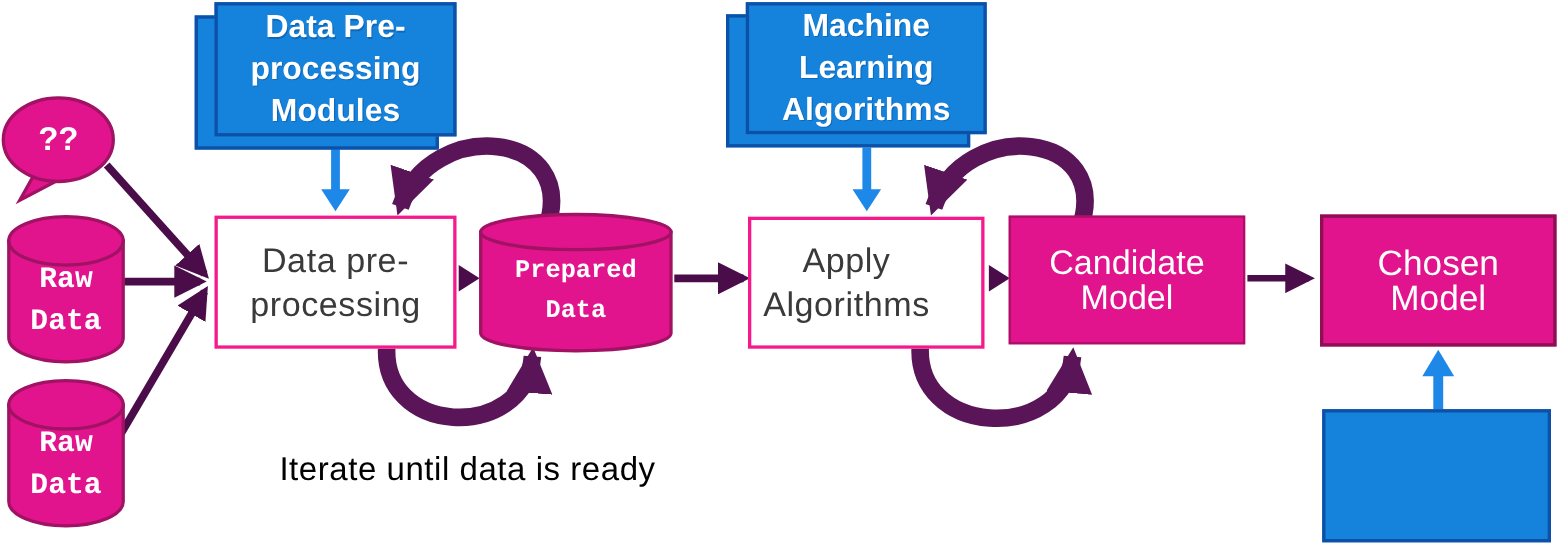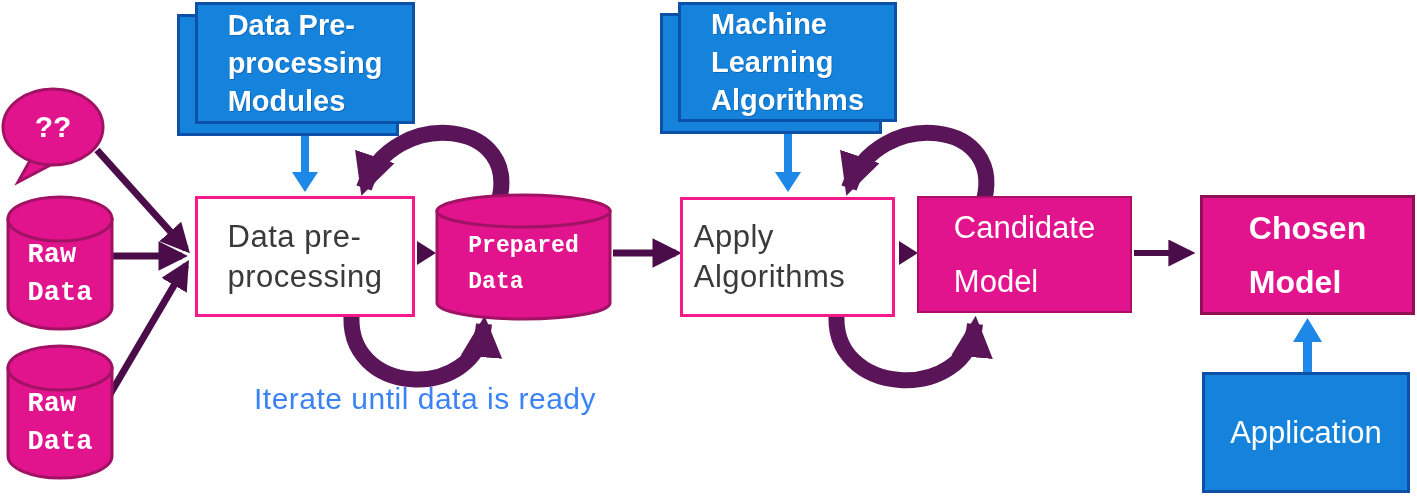--- a/index.html
+++ b/index.html
@@ -8,28 +8,28 @@
     background:#ffffff;
     font-family:"Liberation Sans", sans-serif;
   }
   #shapes{position:absolute;left:0;top:0;z-index:1;}
   .box{position:absolute;box-sizing:border-box;z-index:2;}
   .blue-box{background:#1583DC;border:3px solid #0D50A8;}
   .white-box{background:#ffffff;border:3px solid #F5198C;}
   .magenta-box{background:#E2148D;border:3px solid #AB0F66;}
   .label{
     position:absolute;z-index:3;display:flex;align-items:center;justify-content:center;
-    text-align:left;white-space:pre-line;pointer-events:none;
+    text-align:center;white-space:pre-line;pointer-events:none;
   }
   .blue-label{color:#ffffff;font-size:29px;line-height:38px;font-weight:bold;
     text-shadow:1px 1px 0 rgba(10,70,140,0.45);}
   .white-box-label{color:#3A3A3A;font-size:31px;line-height:40px;letter-spacing:0.5px;}
   .cyl-label{color:#ffffff;font-weight:bold;font-family:Liberation Mono, monospace;}
-  .magenta-label{color:#ffffff;font-size:31px;line-height:54px;}
-  .caption{color:#3b82f6;font-size:30px;letter-spacing:0.5px;}
+  .magenta-label{color:#ffffff;font-size:31px;line-height:32px;}
+  .caption{color:#000000;font-size:30px;letter-spacing:0.5px;margin-top:28px;}
 </style>
 </head>
 <body>
 
 <div id="stage">
 
   <svg id="shapes" width="1417" height="496" viewBox="0 0 1417 496">
     <defs>
       <marker id="loopHead" viewBox="0 0 10 10" refX="8" refY="5" markerWidth="2.6" markerHeight="2.6" orient="auto" markerUnits="strokeWidth">
         <path d="M0,0 L10,5 L0,10 Z" fill="#5A1458"></path>
@@ -127,18 +127,17 @@
 Learning
 Algorithms</div>
 
   <div class="label white-box-label" style="left:680px;top:197px;width:179px;height:120px;">Apply
 Algorithms</div>
 
   <div class="label magenta-label" style="left:917px;top:196px;width:215px;height:117px;">Candidate
 Model</div>
 
 
-  <div class="label magenta-label" style="left:1200px;top:195px;width:215px;height:120px;font-weight:bold;font-size:32px;">Chosen
+  <div class="label magenta-label" style="left:1200px;top:195px;width:215px;height:120px;font-weight:normal;font-size:32px;">Chosen
 Model</div>
 
-  <div class="label" style="left:1202px;top:372px;width:208px;height:121px;color:#fff;font-size:31px;">Application</div>
 
 </div>
 
 </body></html>

